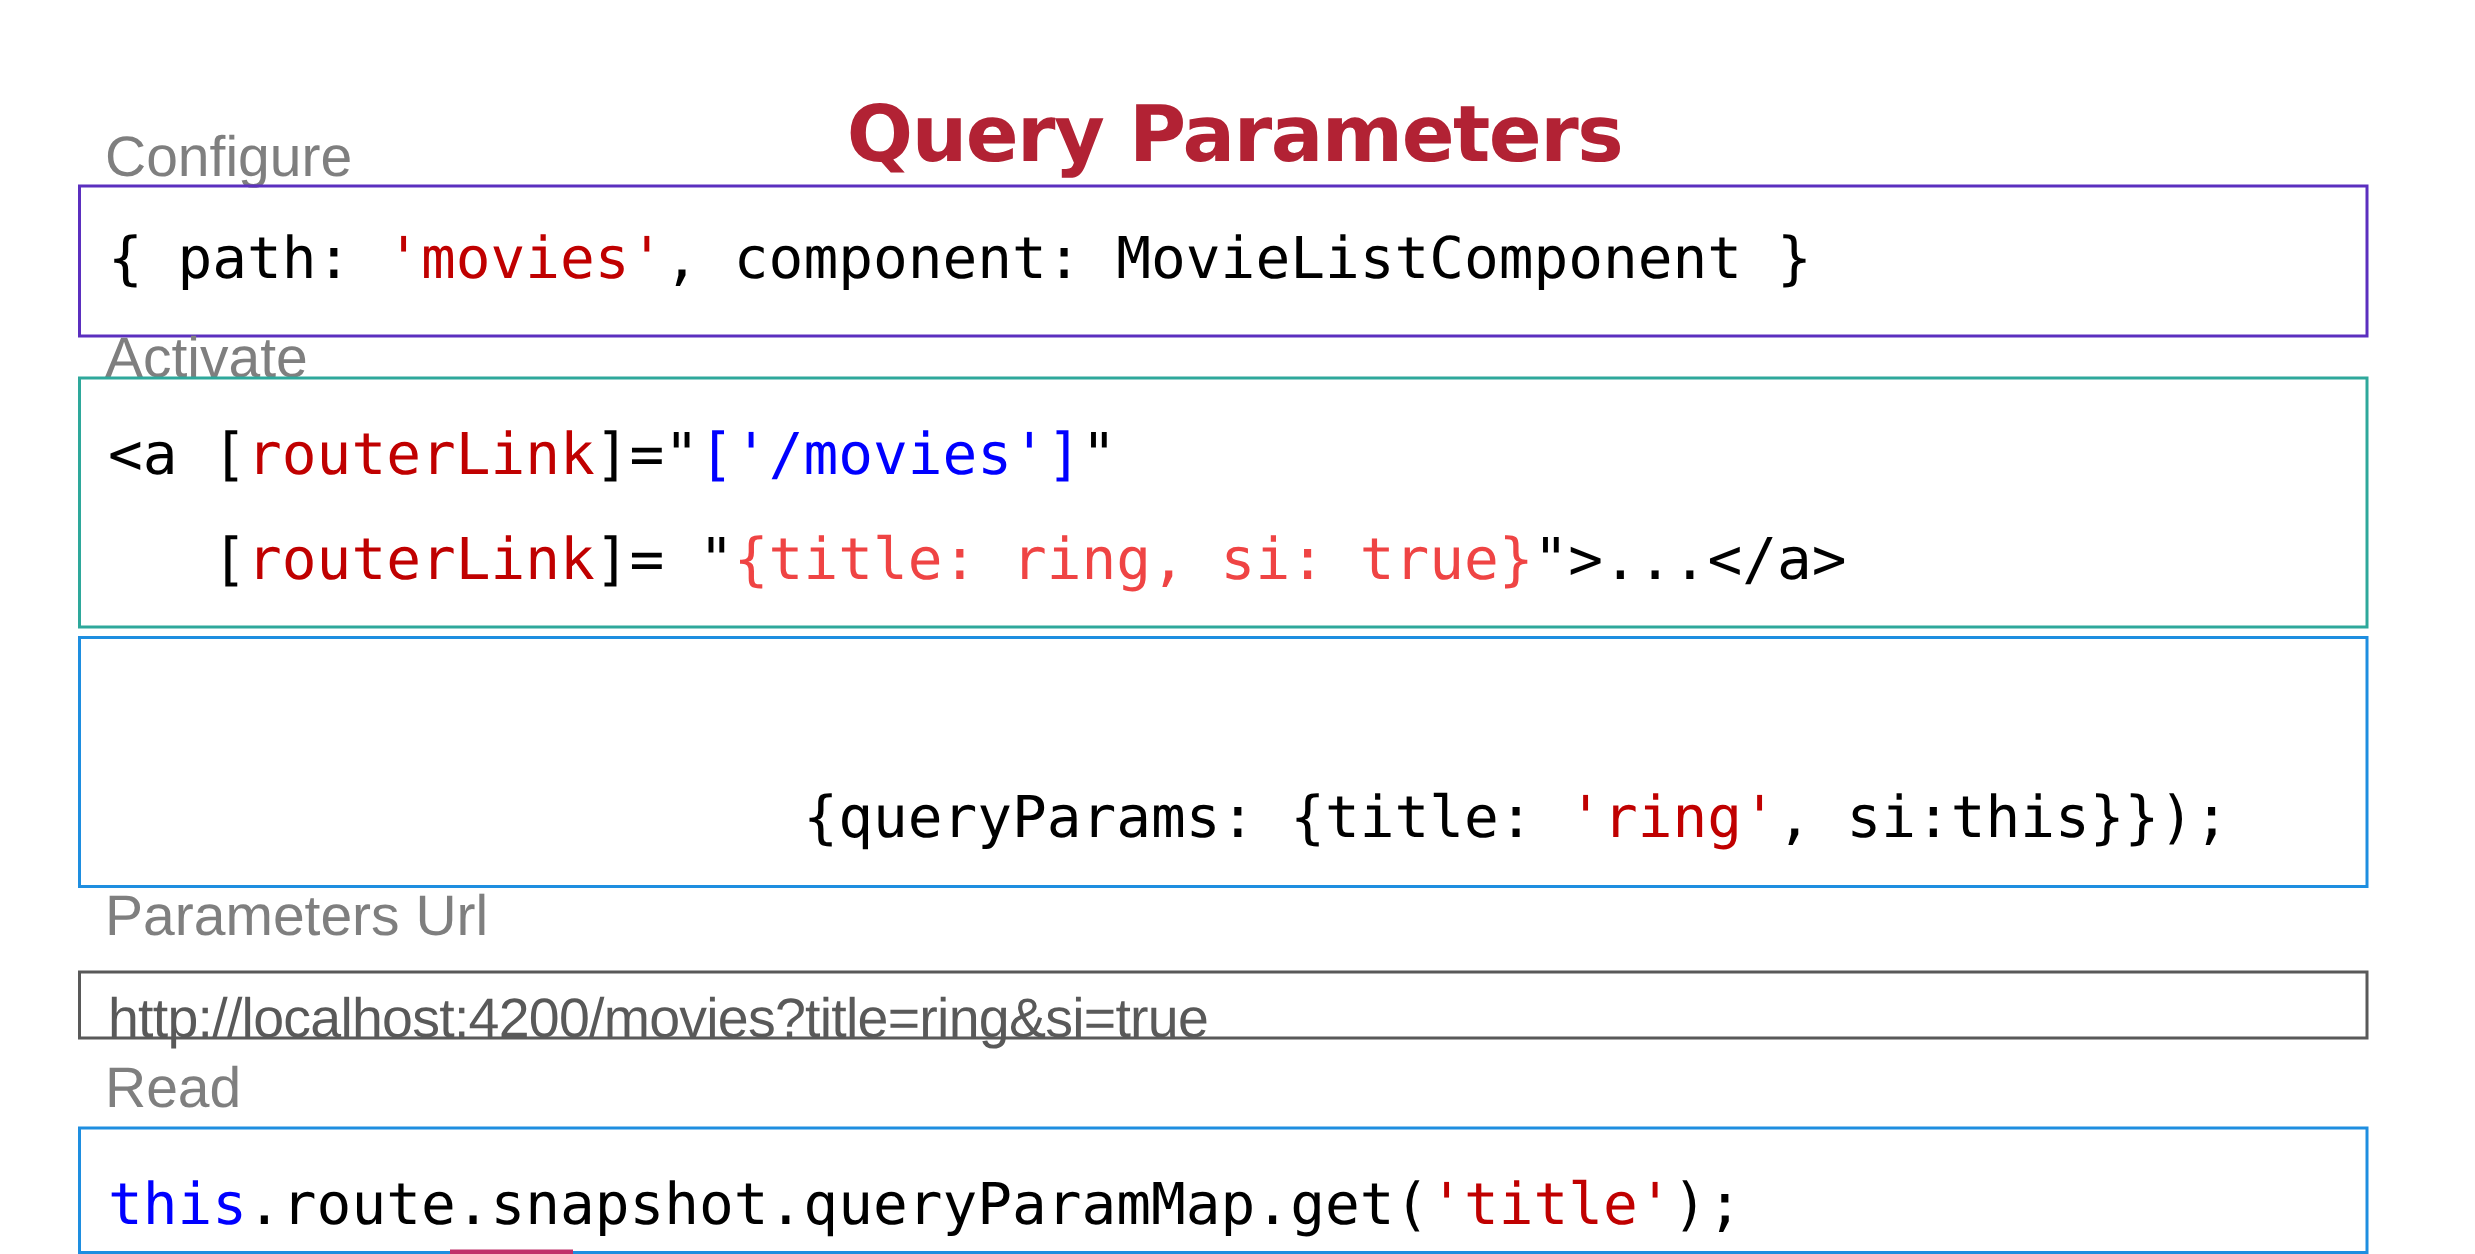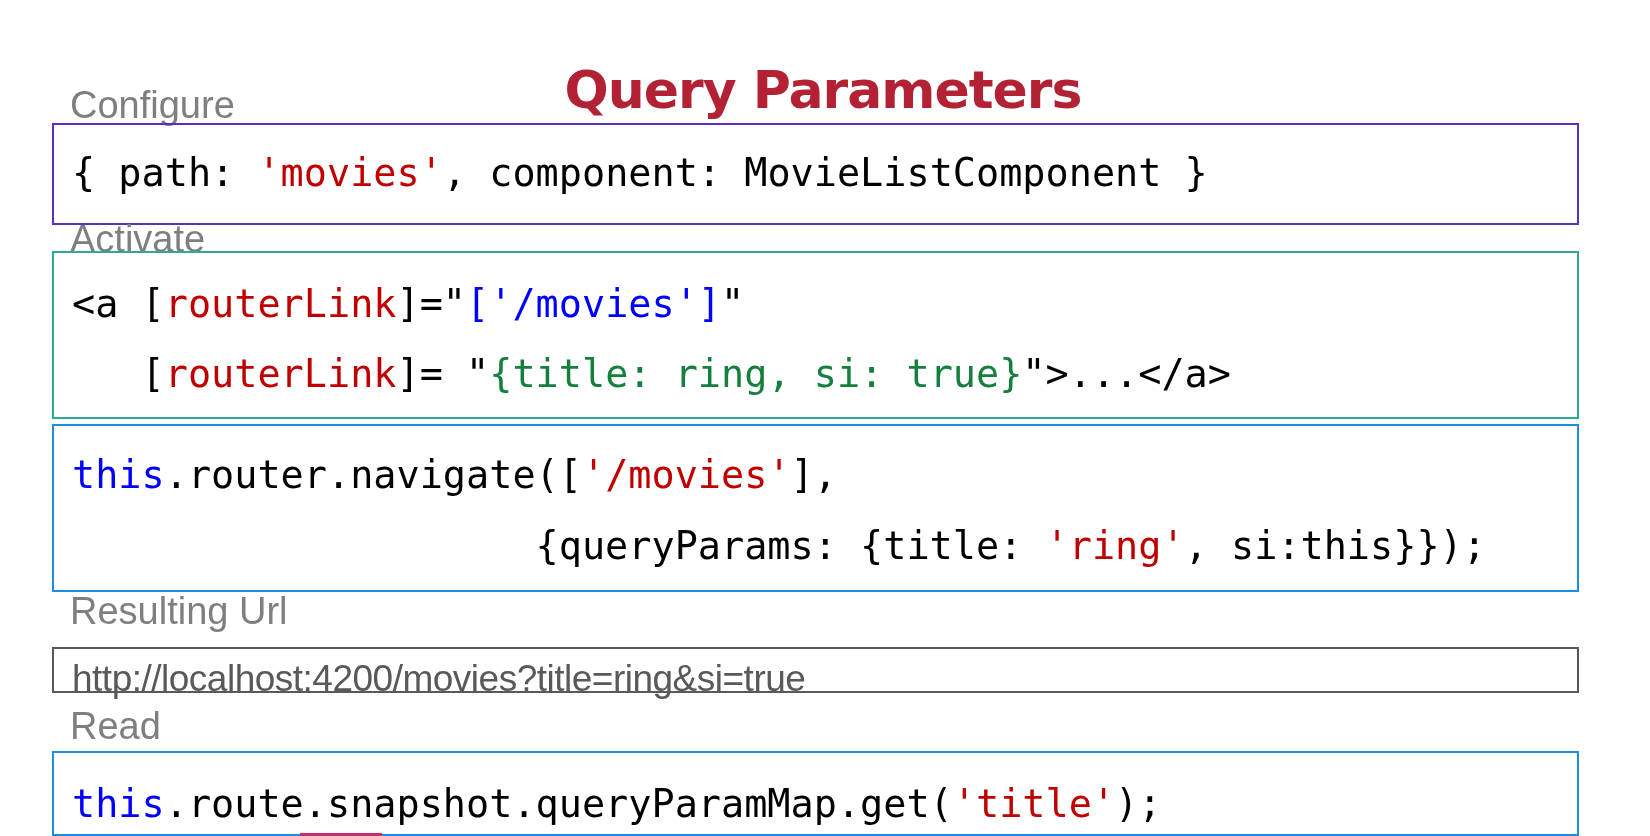--- a/index.html
+++ b/index.html
@@ -44,29 +44,28 @@
 <div class="title" style="color:#b22234;">Query Parameters</div>
 
 <div class="label" style="top:88px;">Configure</div>
 <div class="box" style="top:123px; height:102px; border-color:#5b2fbf;">
   <div class="code" style="top:25px;"><span style="color:#000;text-align:center;">{ path: </span><span style="color:#c00000;">'movies'</span><span style="color:#000;">, component: MovieListComponent }</span></div>
 </div>
 
 <div class="label" style="top:222px;">Activate</div>
 <div class="box" style="top:251px; height:168px; border-color:#2ea89b;">
   <div class="code" style="top:28px;"><span style="color:#000;">&lt;a [</span><span style="color:#c00000;">routerLink</span><span style="color:#000;">]="</span><span style="color:#0000ff;">['/movies']</span><span style="color:#000;">"</span></div>
-  <div class="code" style="top:98px;"><span style="color:#000;">   [</span><span style="color:#c00000;">routerLink</span><span style="color:#000;">]= "</span><span style="color:#15803d;">{title: ring, si: true}</span><span style="color:#000;">"&gt;...&lt;/a&gt;</span></div>
+  <div class="code" style="top:98px;"><span style="color:#000;">   [</span><span style="color:#c00000;">routerLink</span><span style="color:#000;">]= "</span><span style="color:#ef4444;">{title: ring, si: true}</span><span style="color:#000;">"&gt;...&lt;/a&gt;</span></div>
 </div>
 
 <div class="box" style="top:424px; height:168px; border-color:#1e8ee0;">
-  <div class="code" style="top:26px;"><span style="color:#0000ff;">this</span><span style="color:#000;">.router.navigate([</span><span style="color:#c00000;">'/movies'</span><span style="color:#000;">],</span></div>
   <div class="code" style="top:97px;"><span style="color:#000;">                    {queryParams: {title: </span><span style="color:#c00000;margin-top:10px;">'ring'</span><span style="color:#000;">, si:this}});</span></div>
 </div>
 
-<div class="label" style="top:594px;">Resulting Url</div>
+<div class="label" style="top:594px;">Parameters Url</div>
 <div class="box" style="top:647px; height:46px; border-color:#595959;">
   <div class="url">http://localhost:4200/movies?title=ring&amp;si=true</div>
 </div>
 
 <div class="label" style="top:709px;">Read</div>
 <div class="box" style="top:751px; height:85px; border-color:#1e8ee0;">
   <div class="code" style="top:28px;"><span style="color:#0000ff;">this</span><span style="color:#000;">.route.snapshot.queryParamMap.get(</span><span style="color:#c00000;">'title'</span><span style="color:#000;">);</span></div>
 </div>
 
 <div class="bottom-marker" style="background:#c0306a;"></div>

